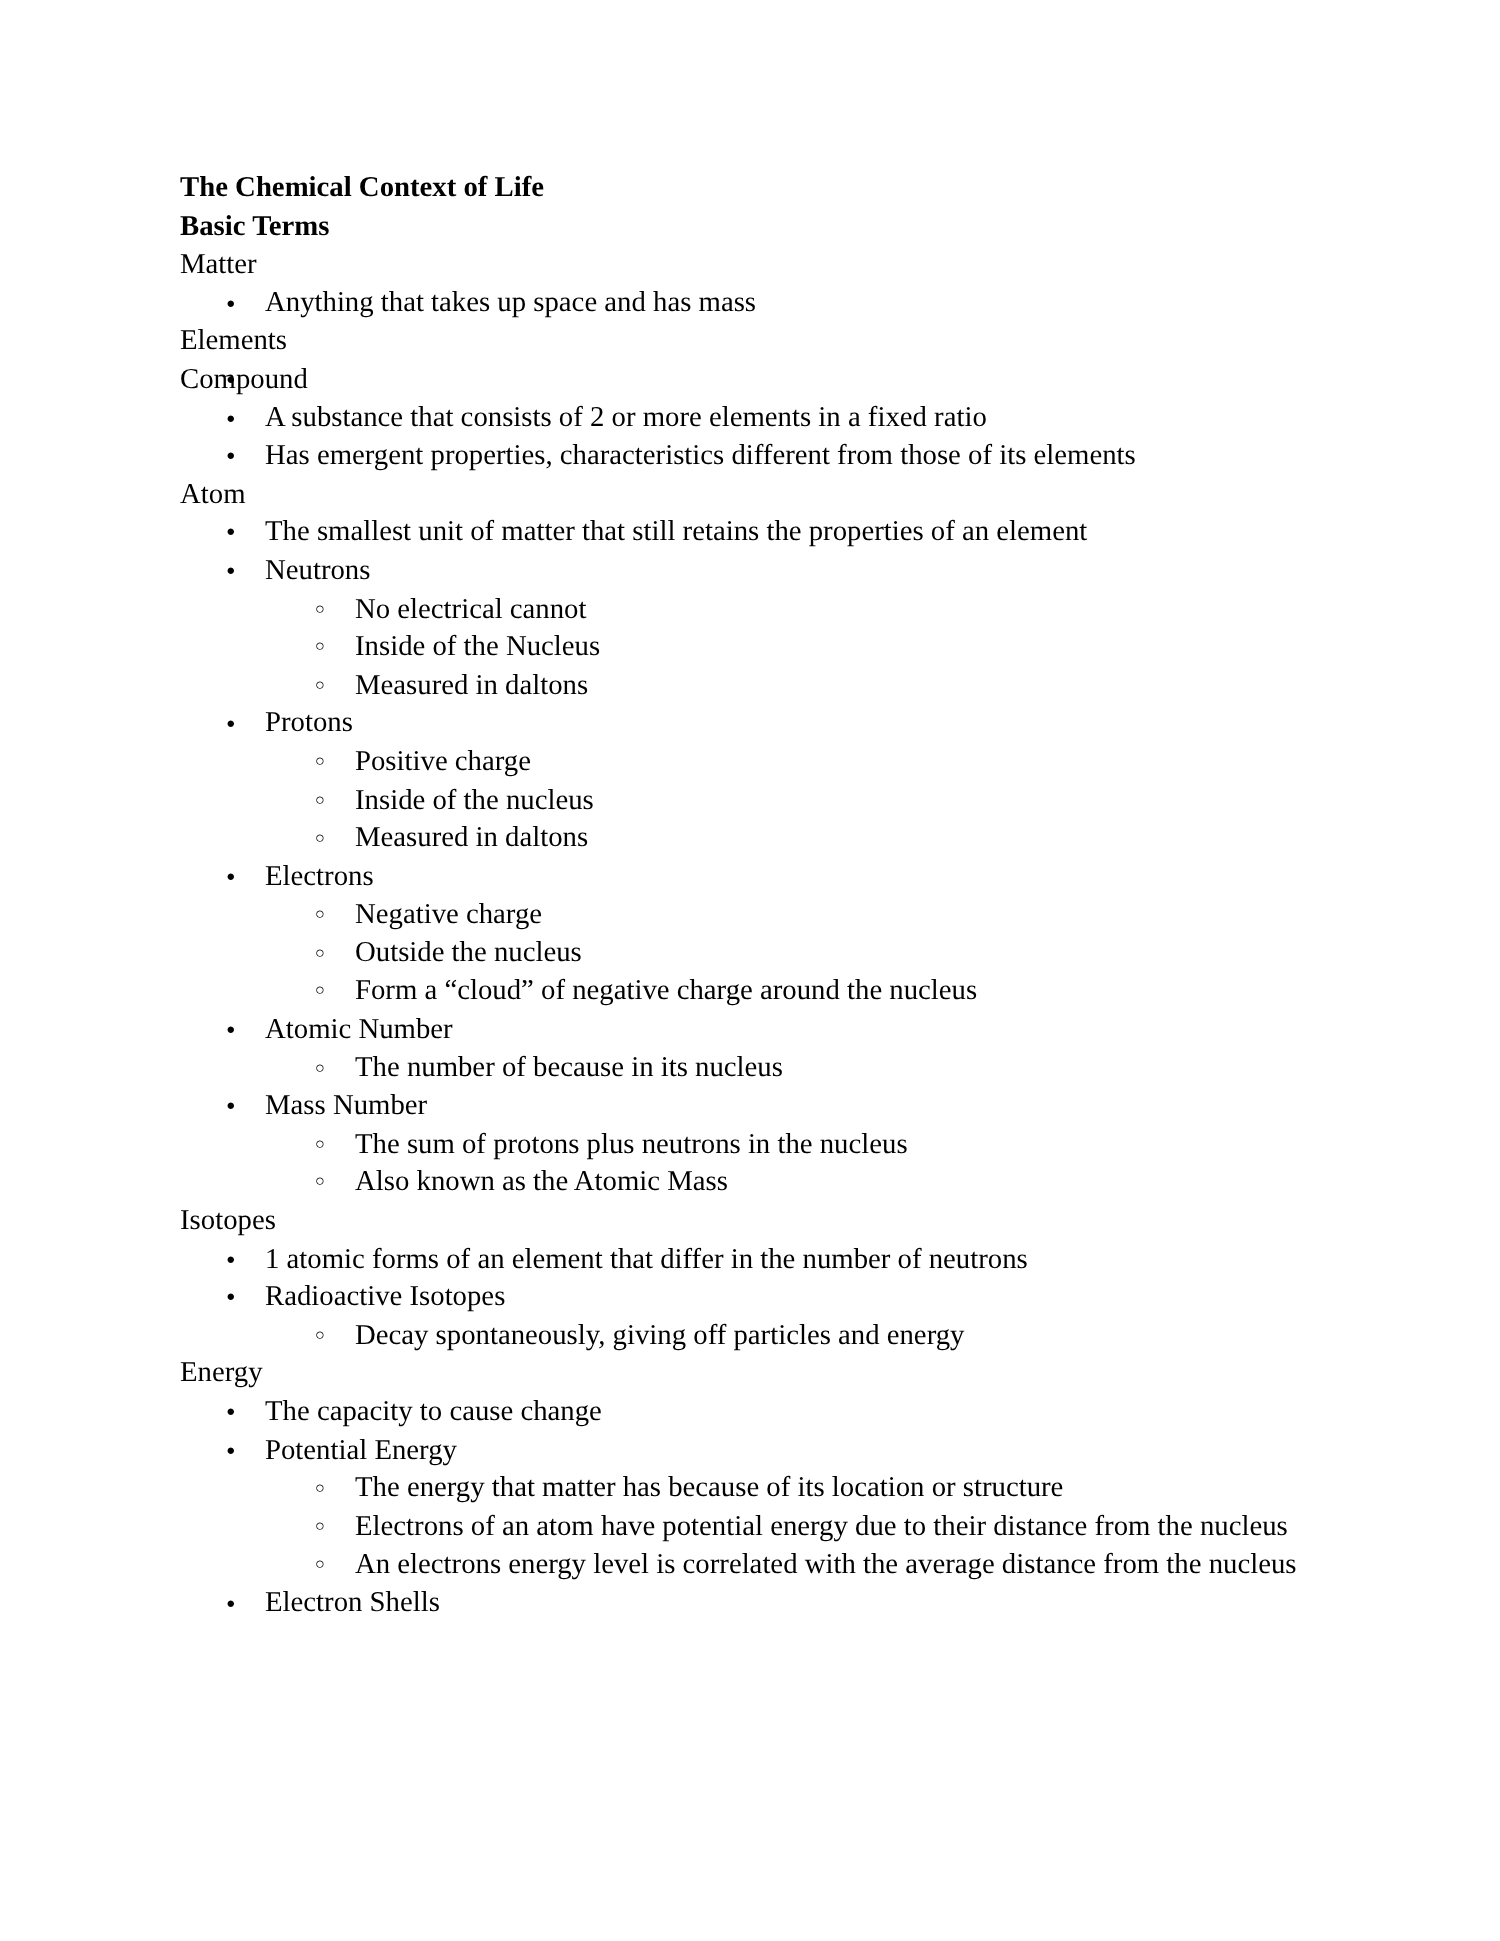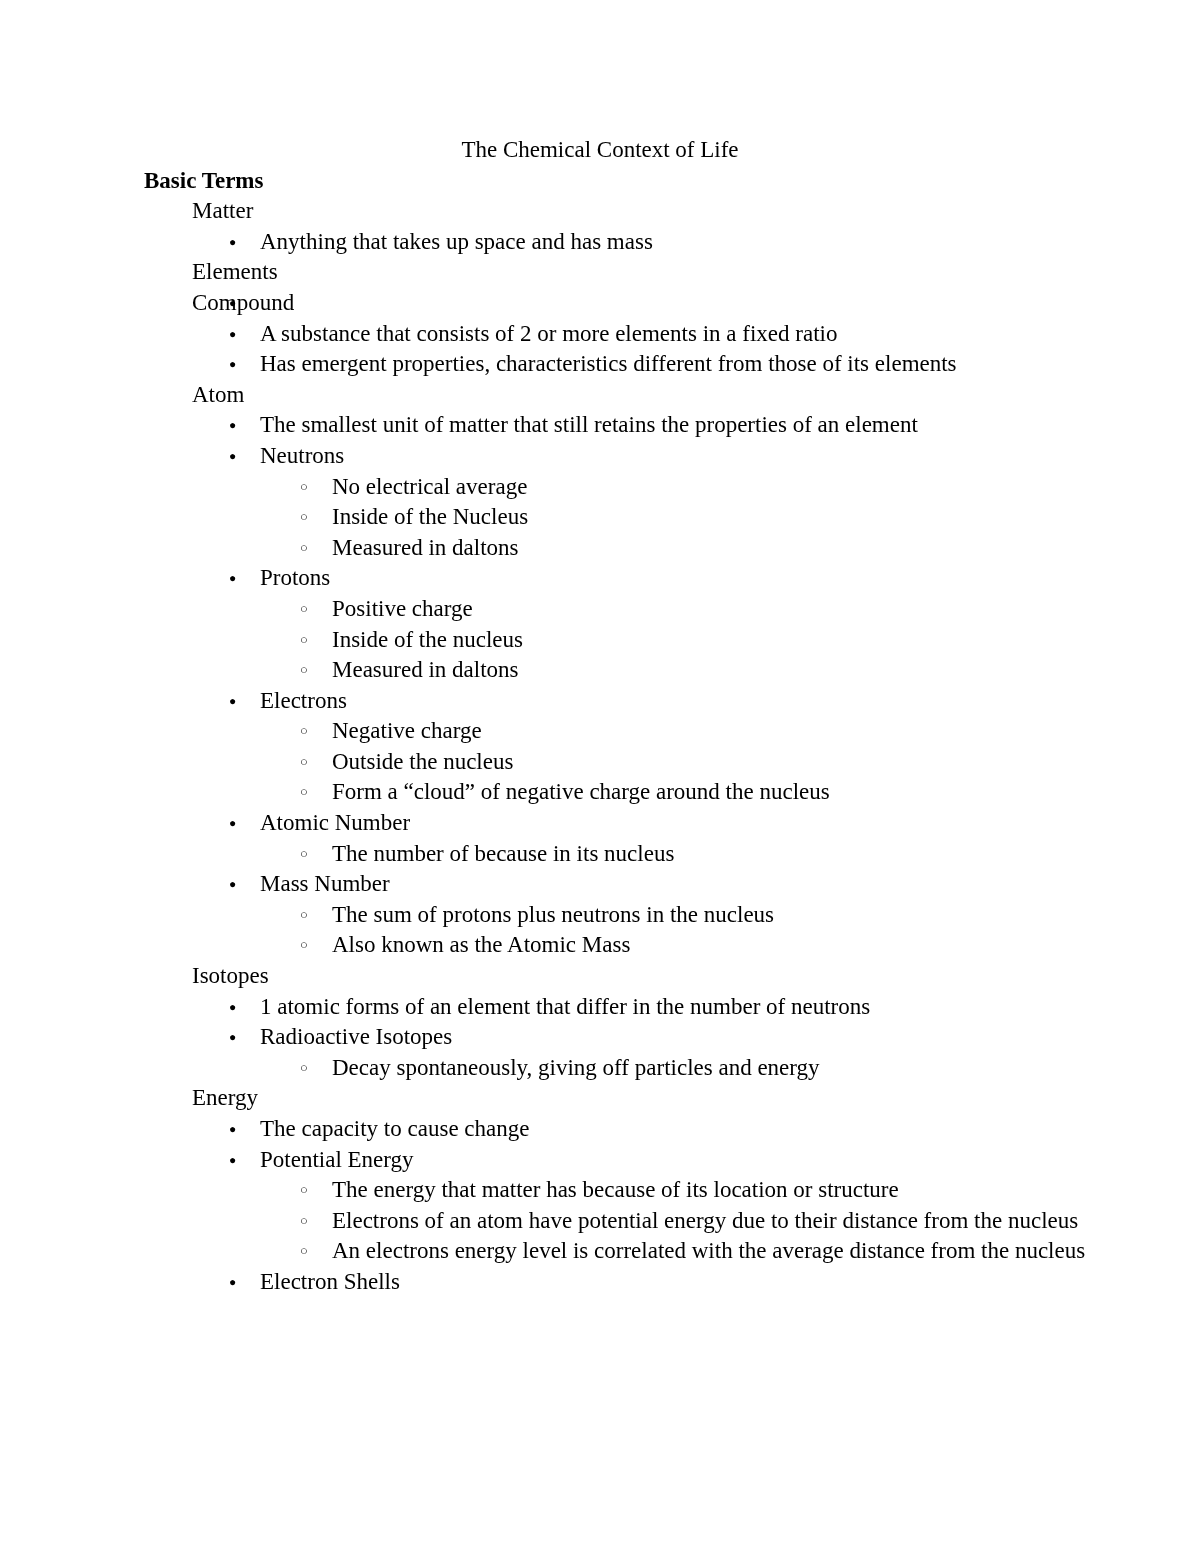--- a/index.html
+++ b/index.html
@@ -14,23 +14,23 @@
     line-height: 30.6px;
     color: #000000;
   }
   .page {
     width: 1200px;
     height: 1553px;
     background: #ffffff;
     padding: 135px 144px 0 144px;
   }
   .author-line { font-weight: normal; }
-  .doc-title   { font-weight: normal; text-align: center; }
+  .doc-title   { font-weight: bold; text-align: left; }
   .section-heading { font-weight: bold; }
-  .line { position: relative; white-space: nowrap; margin-left: 48px; }
+  .line { position: relative; white-space: nowrap; }
   .line.term { padding-left: 0; }
   .line.b1 { padding-left: 68px; }
   .line.b2 { padding-left: 140px; }
   .marker {
     position: absolute;
     top: 0;
     line-height: 30.6px;
     color: #000;
   }
   .b1 .marker { left: 37px; font-size: 12px; }
@@ -50,21 +50,21 @@
       <div class="line term"><span class="text">Matter</span></div>
       <div class="line b1"><span class="marker">●</span><span class="text">Anything that takes up space and has mass</span></div>
       <div class="line term"><span class="text">Elements</span></div>
       <div class="line b1"><span class="marker">●</span></div>
       <div class="line term"><span class="text">Compound</span></div>
       <div class="line b1"><span class="marker">●</span><span class="text">A substance that consists of 2 or more elements in a fixed ratio</span></div>
       <div class="line b1"><span class="marker">●</span><span class="text">Has emergent properties, characteristics different from those of its elements</span></div>
       <div class="line term"><span class="text">Atom</span></div>
       <div class="line b1"><span class="marker">●</span><span class="text">The smallest unit of matter that still retains the properties of an element</span></div>
       <div class="line b1"><span class="marker">●</span><span class="text">Neutrons</span></div>
-      <div class="line b2"><span class="marker">○</span><span class="text">No electrical average</span></div>
+      <div class="line b2"><span class="marker">○</span><span class="text">No electrical cannot</span></div>
       <div class="line b2"><span class="marker">○</span><span class="text">Inside of the Nucleus</span></div>
       <div class="line b2"><span class="marker">○</span><span class="text">Measured in daltons</span></div>
       <div class="line b1"><span class="marker">●</span><span class="text">Protons</span></div>
       <div class="line b2"><span class="marker">○</span><span class="text">Positive charge</span></div>
       <div class="line b2"><span class="marker">○</span><span class="text">Inside of the nucleus</span></div>
       <div class="line b2"><span class="marker">○</span><span class="text">Measured in daltons</span></div>
       <div class="line b1"><span class="marker">●</span><span class="text">Electrons</span></div>
       <div class="line b2"><span class="marker">○</span><span class="text">Negative charge</span></div>
       <div class="line b2"><span class="marker">○</span><span class="text">Outside the nucleus</span></div>
       <div class="line b2"><span class="marker">○</span><span class="text">Form a “cloud” of negative charge around the nucleus</span></div>

